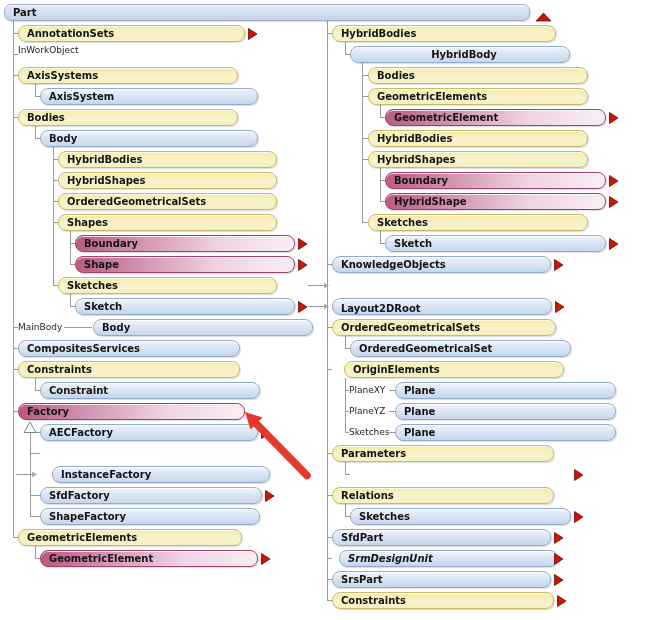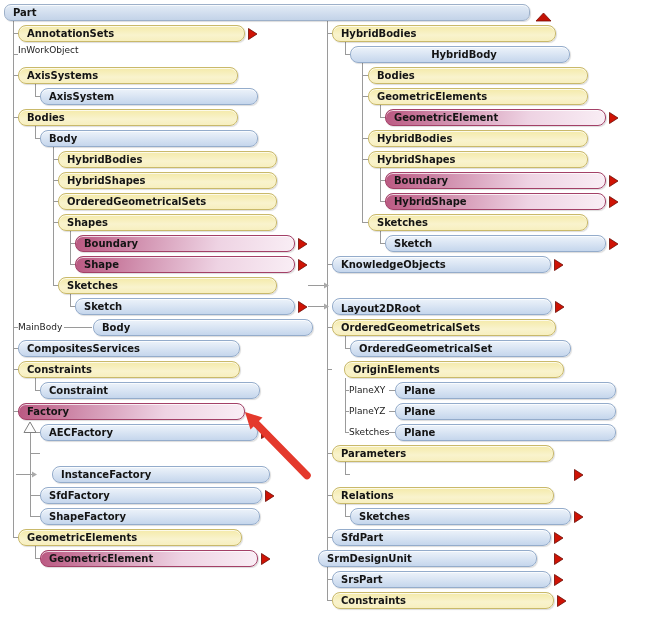--- a/index.html
+++ b/index.html
@@ -337,21 +337,21 @@
       </svg>
     </div>
     <div class="node kind-object" style="left: 332px; top: 529px; width: 219px;">
       <span>SfdPart</span>
     </div>
     <div class="expander" style="left: 554px; top: 532px;">
       <svg width="10" height="12">
         <polygon points="0.5,0.5 9,6 0.5,11.5" fill="#cf1305" stroke="#6b0a02" stroke-width="0.8"></polygon>
       </svg>
     </div>
-    <div class="node kind-object" style="left: 318px; top: 550px; width: 219px;">
+    <div class="node kind-object" style="left: 339px; top: 550px; width: 219px; font-style: italic;">
       <span>SrmDesignUnit</span>
     </div>
     <div class="expander" style="left: 554px; top: 553px;">
       <svg width="10" height="12">
         <polygon points="0.5,0.5 9,6 0.5,11.5" fill="#cf1305" stroke="#6b0a02" stroke-width="0.8"></polygon>
       </svg>
     </div>
     <div class="node kind-object" style="left: 332px; top: 571px; width: 219px;">
       <span>SrsPart</span>
     </div>

